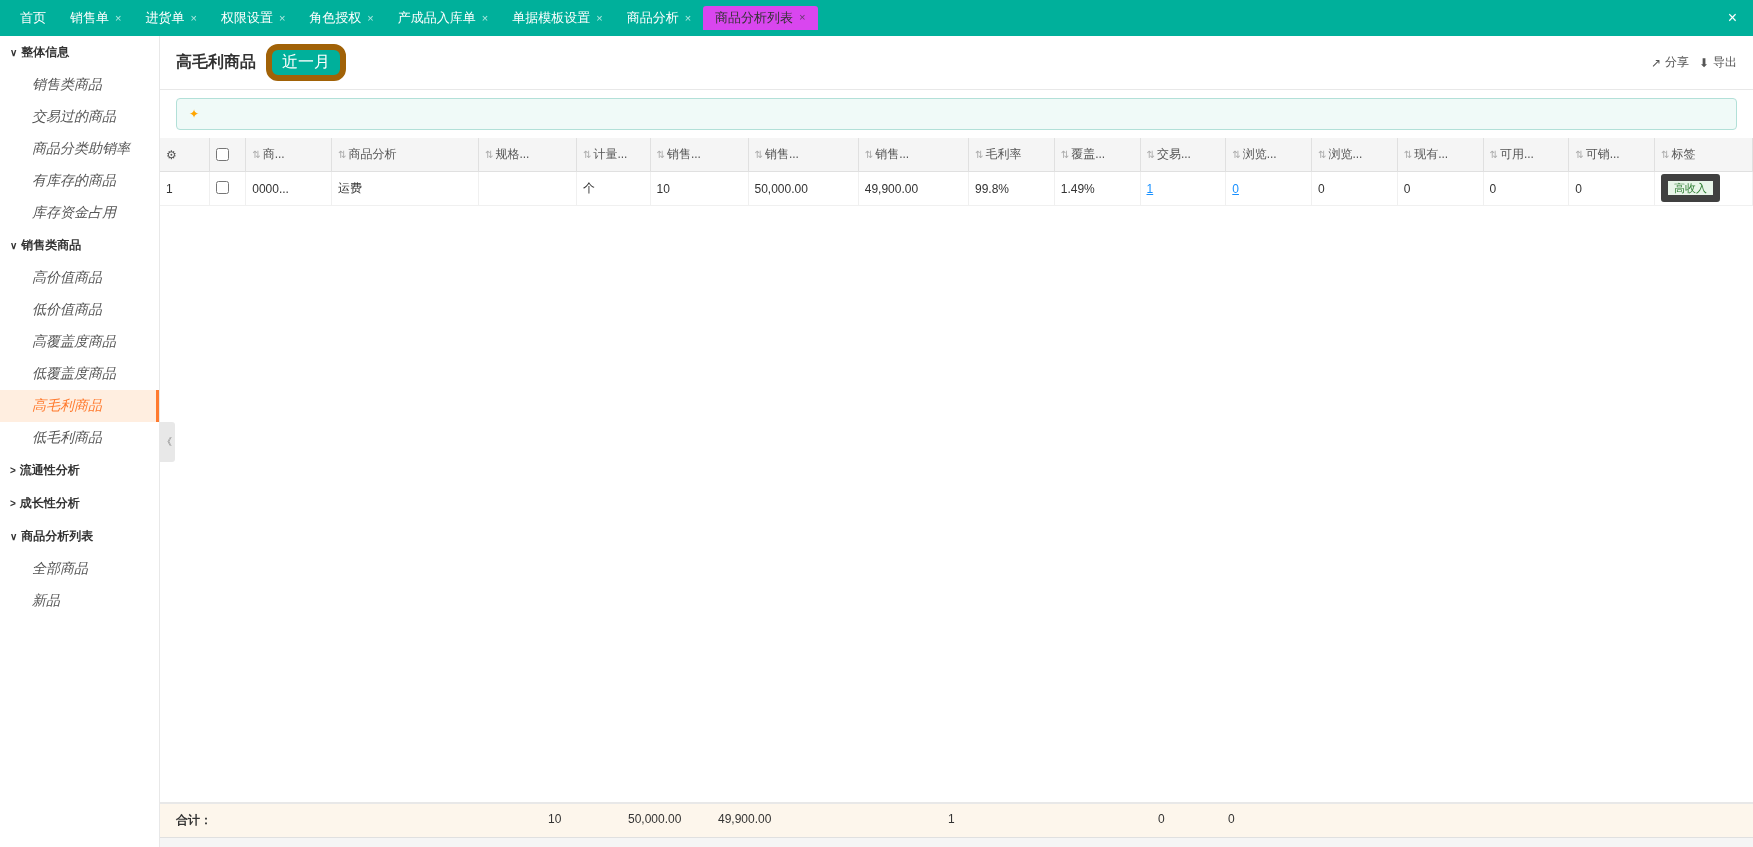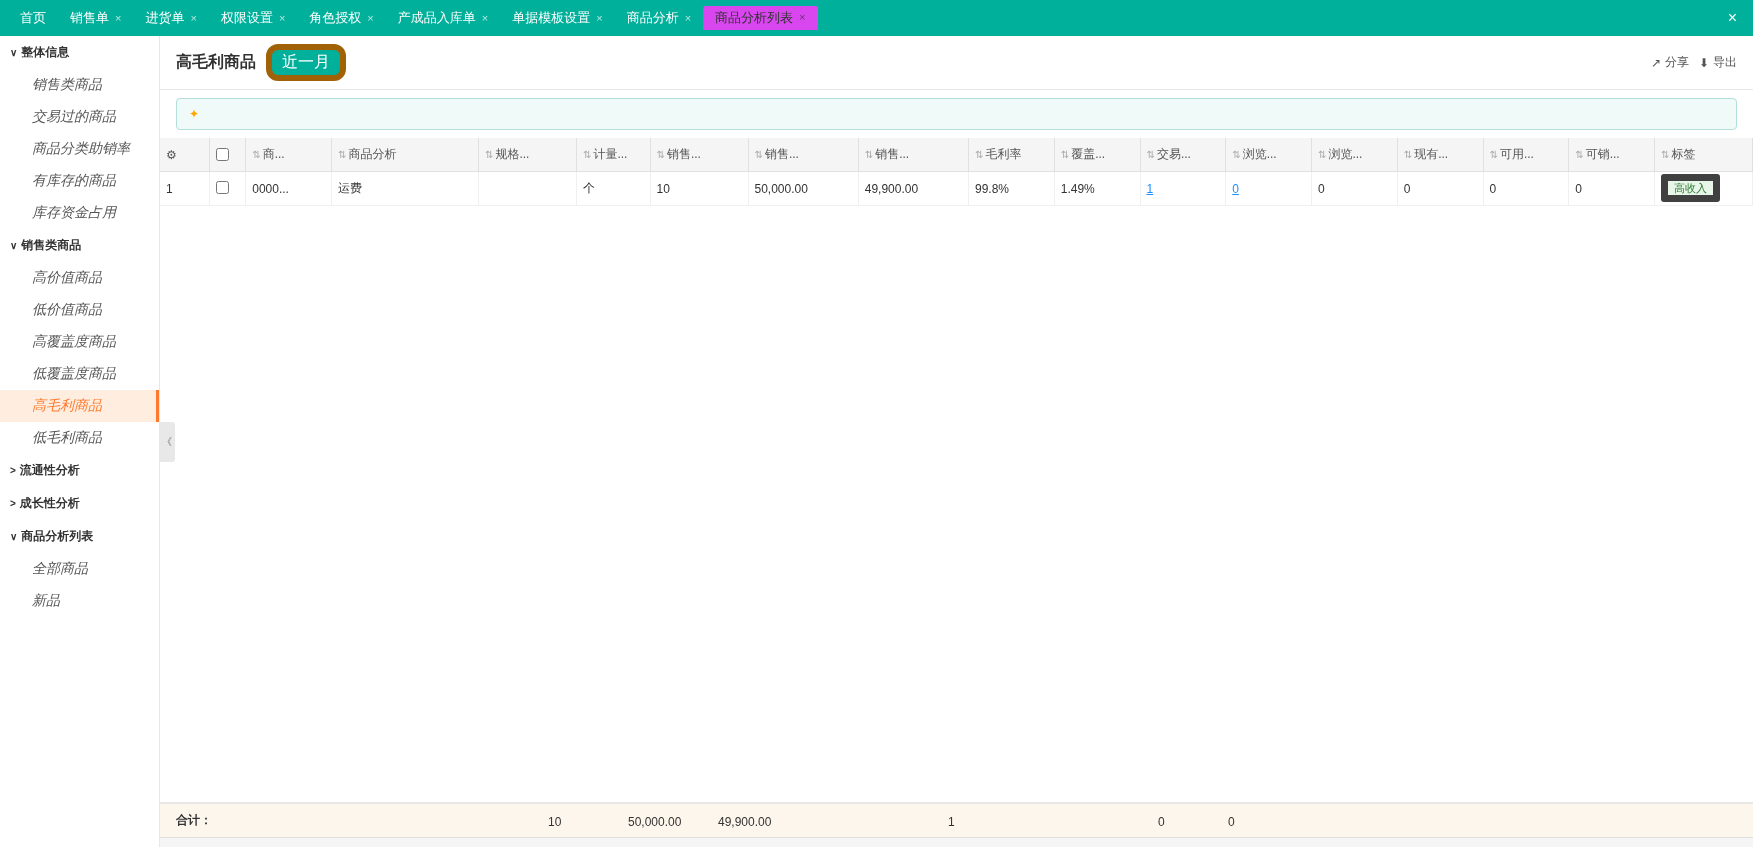--- a/index.html
+++ b/index.html
@@ -224,21 +224,21 @@
       padding: 1px 6px;
       font-size: 11px;
     }
     .link-text { color: #1890ff; text-decoration: underline; cursor: pointer; }
 
     
     .table-footer {
       background: #fdf6ec;
       border-top: 2px solid #e8e8e8;
       display: flex;
-      align-items: flex-end;
+      align-items: flex-start;
       padding: 8px 16px;
       font-size: 12px;
       color: #555;
       flex-shrink: 0;
       gap: 0;
     }
     .footer-label { font-weight: bold; color: #333; }
     .footer-cells {
       display: flex;
       flex: 1;

